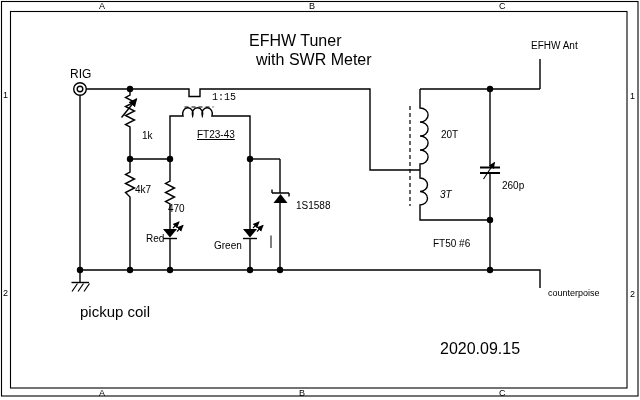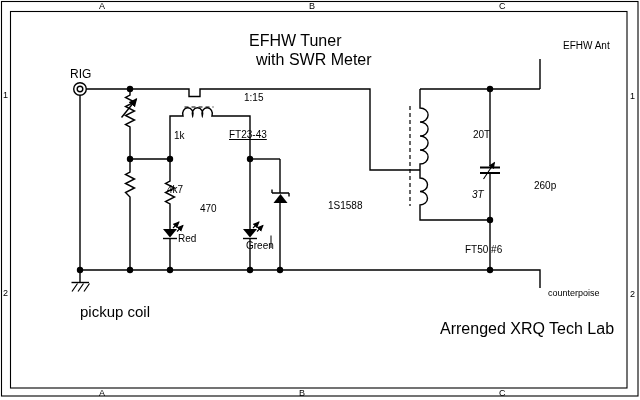--- a/index.html
+++ b/index.html
@@ -1,21 +1,21 @@
 <!DOCTYPE html>
 <html><head>
 <meta charset="utf-8">
 <style>
   html,body{margin:0;padding:0;background:#fff;}
   .stage{position:relative;width:640px;height:400px;background:#fff;overflow:hidden;
          font-family:"Liberation Sans",sans-serif;color:#000;}
   .stage svg{position:absolute;left:0;top:0;}
   .lbl{position:absolute;white-space:pre;line-height:1.15;color:#000;}
   .zl{position:absolute;font-size:9px;line-height:9px;color:#000;}
-  .f10{font-size:10px;margin-left:32px;}
+  .f10{font-size:10px;}
   .f12{font-size:12px;}
   .f15{font-size:15px;}
   .f16{font-size:16px;}
   .f9{font-size:9px;}
 </style>
 </head>
 <body>
 
 <div class="stage">
 
@@ -137,29 +137,29 @@
   <div class="zl" style="left:630px;top:92px;">1</div>
   <div class="zl" style="left:630px;top:290px;">2</div>
 
   <div class="lbl f16" style="left:256px;top:51px;">with SWR Meter</div>
   <div class="lbl f16" style="left:249px;top:32px;">EFHW Tuner</div>
 
   <div class="lbl f12" style="left:70px;top:68px;">RIG</div>
   <div class="lbl f10" style="left:531px;top:40px;">EFHW Ant</div>
   <div class="lbl f9" style="left:548px;top:288px;text-align:center;">counterpoise</div>
 
-  <div class="lbl f10" style="left:212px;top:92px;">1:15</div>
+  <div class="lbl f10" style="left:212px;top:92px;font-family:Liberation Mono, monospace;">1:15</div>
   <div class="lbl f10" style="left:197px;top:129px;text-decoration:underline;">FT23-43</div>
   <div class="lbl f10" style="left:142px;top:130px;">1k</div>
   <div class="lbl f10" style="left:135px;top:184px;">4k7</div>
   <div class="lbl f10" style="left:168px;top:203px;">470</div>
   <div class="lbl f10" style="left:146px;top:233px;">Red</div>
   <div class="lbl f10" style="left:214px;top:240px;">Green</div>
   <div class="lbl f10" style="left:296px;top:200px;">1S1588</div>
   <div class="lbl f10" style="left:441px;top:129px;">20T</div>
   <div class="lbl f10" style="left:440px;top:189px;font-style:italic;">3T</div>
-  <div class="lbl f10" style="left:391px;top:244px;padding-left:42px;">FT50 #6</div>
+  <div class="lbl f10" style="left:391px;top:238px;padding-left:42px;">FT50 #6</div>
   <div class="lbl f10" style="left:502px;top:180px;">260p</div>
 
   <div class="lbl f15" style="left:80px;top:303px;">pickup coil</div>
-  <div class="lbl f16" style="left:440px;top:320px;">Arrenged XRQ Tech Lab</div>
+  <div class="lbl f16" style="left:440px;top:340px;">2020.09.15</div>
 
 </div>
 
 </body></html>

